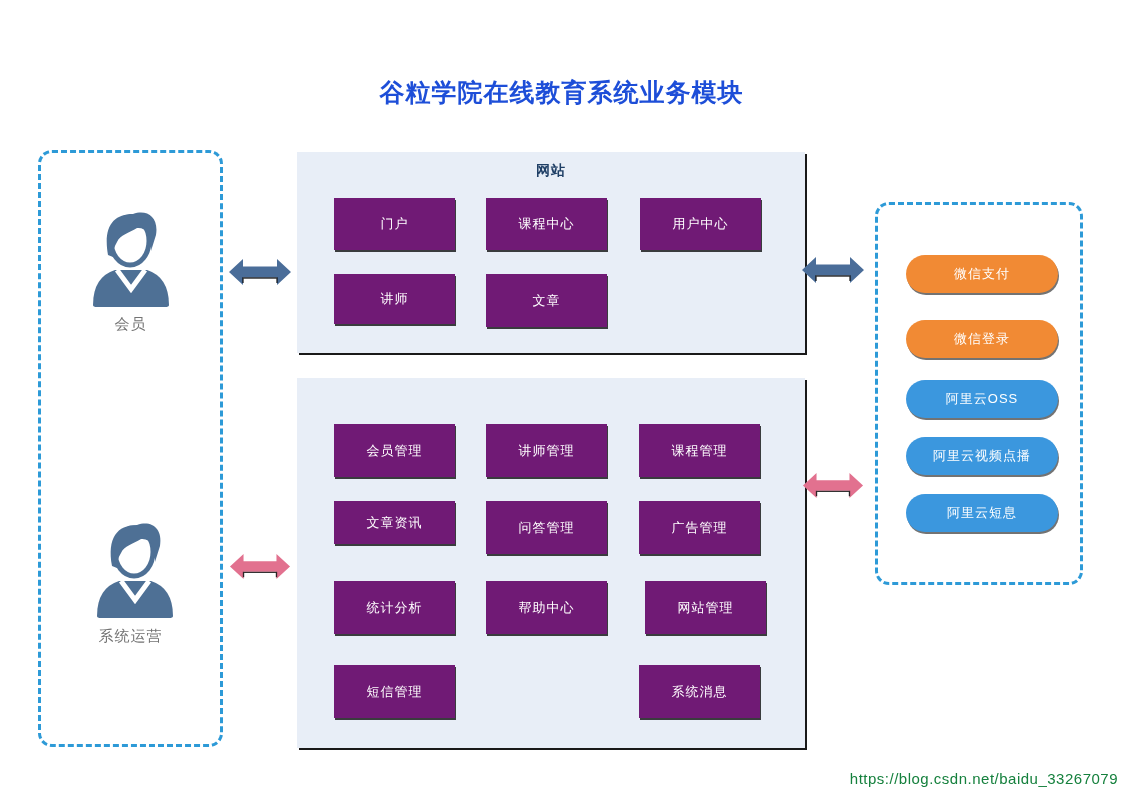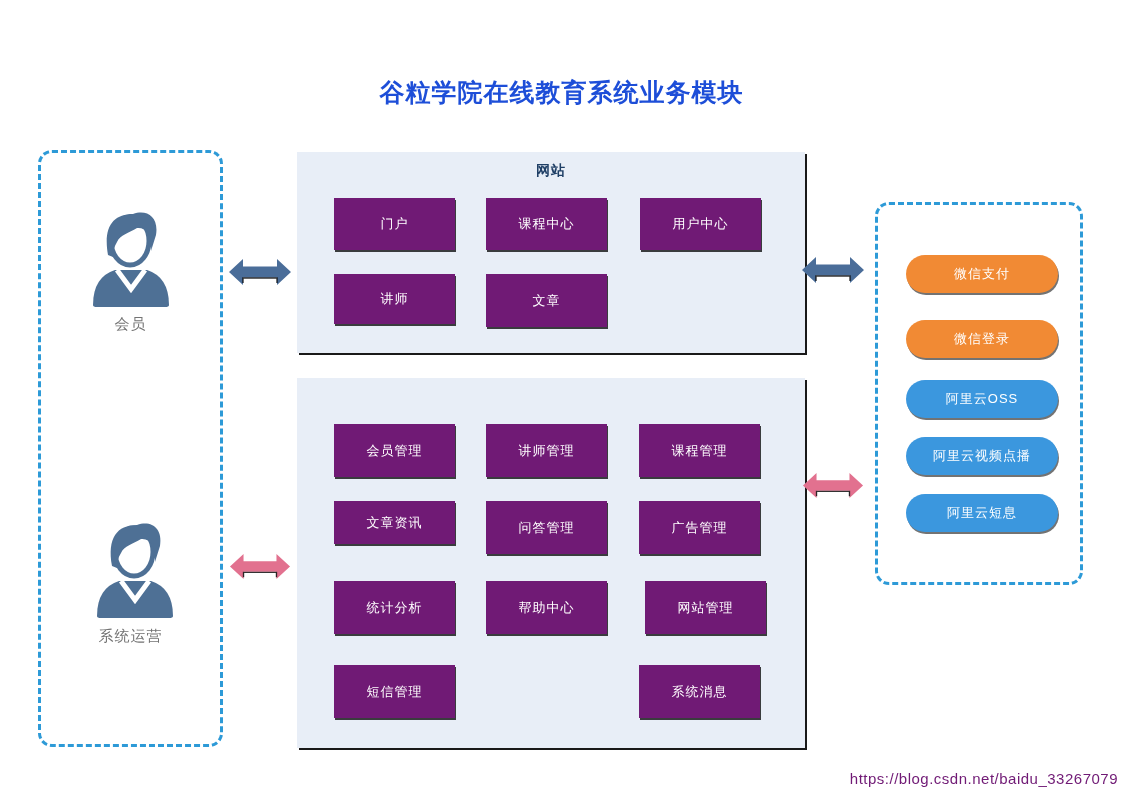--- a/index.html
+++ b/index.html
@@ -51,21 +51,21 @@
   
   .actor-icon{position:absolute;width:84px;height:100px;}
   .actor-label{
     position:absolute;left:0;width:179px;text-align:center;
     font-size:15px;color:#737373;letter-spacing:1px;
   }
   
   .arrow{position:absolute;}
   
   .watermark{
-    right:5px;bottom:7px;font-size:15px;color:#701a75;letter-spacing:0.5px;
+    right:5px;bottom:7px;font-size:15px;color:#15803d;letter-spacing:0.5px;
   }
 </style>
 </head>
 <body>
 
 <div class="abs page-title">谷粒学院在线教育系统业务模块</div>
 
 <div class="abs dashed-box actors-box">
 
   <svg class="actor-icon" style="left:48px;top:54px;" viewBox="0 0 84 100">

